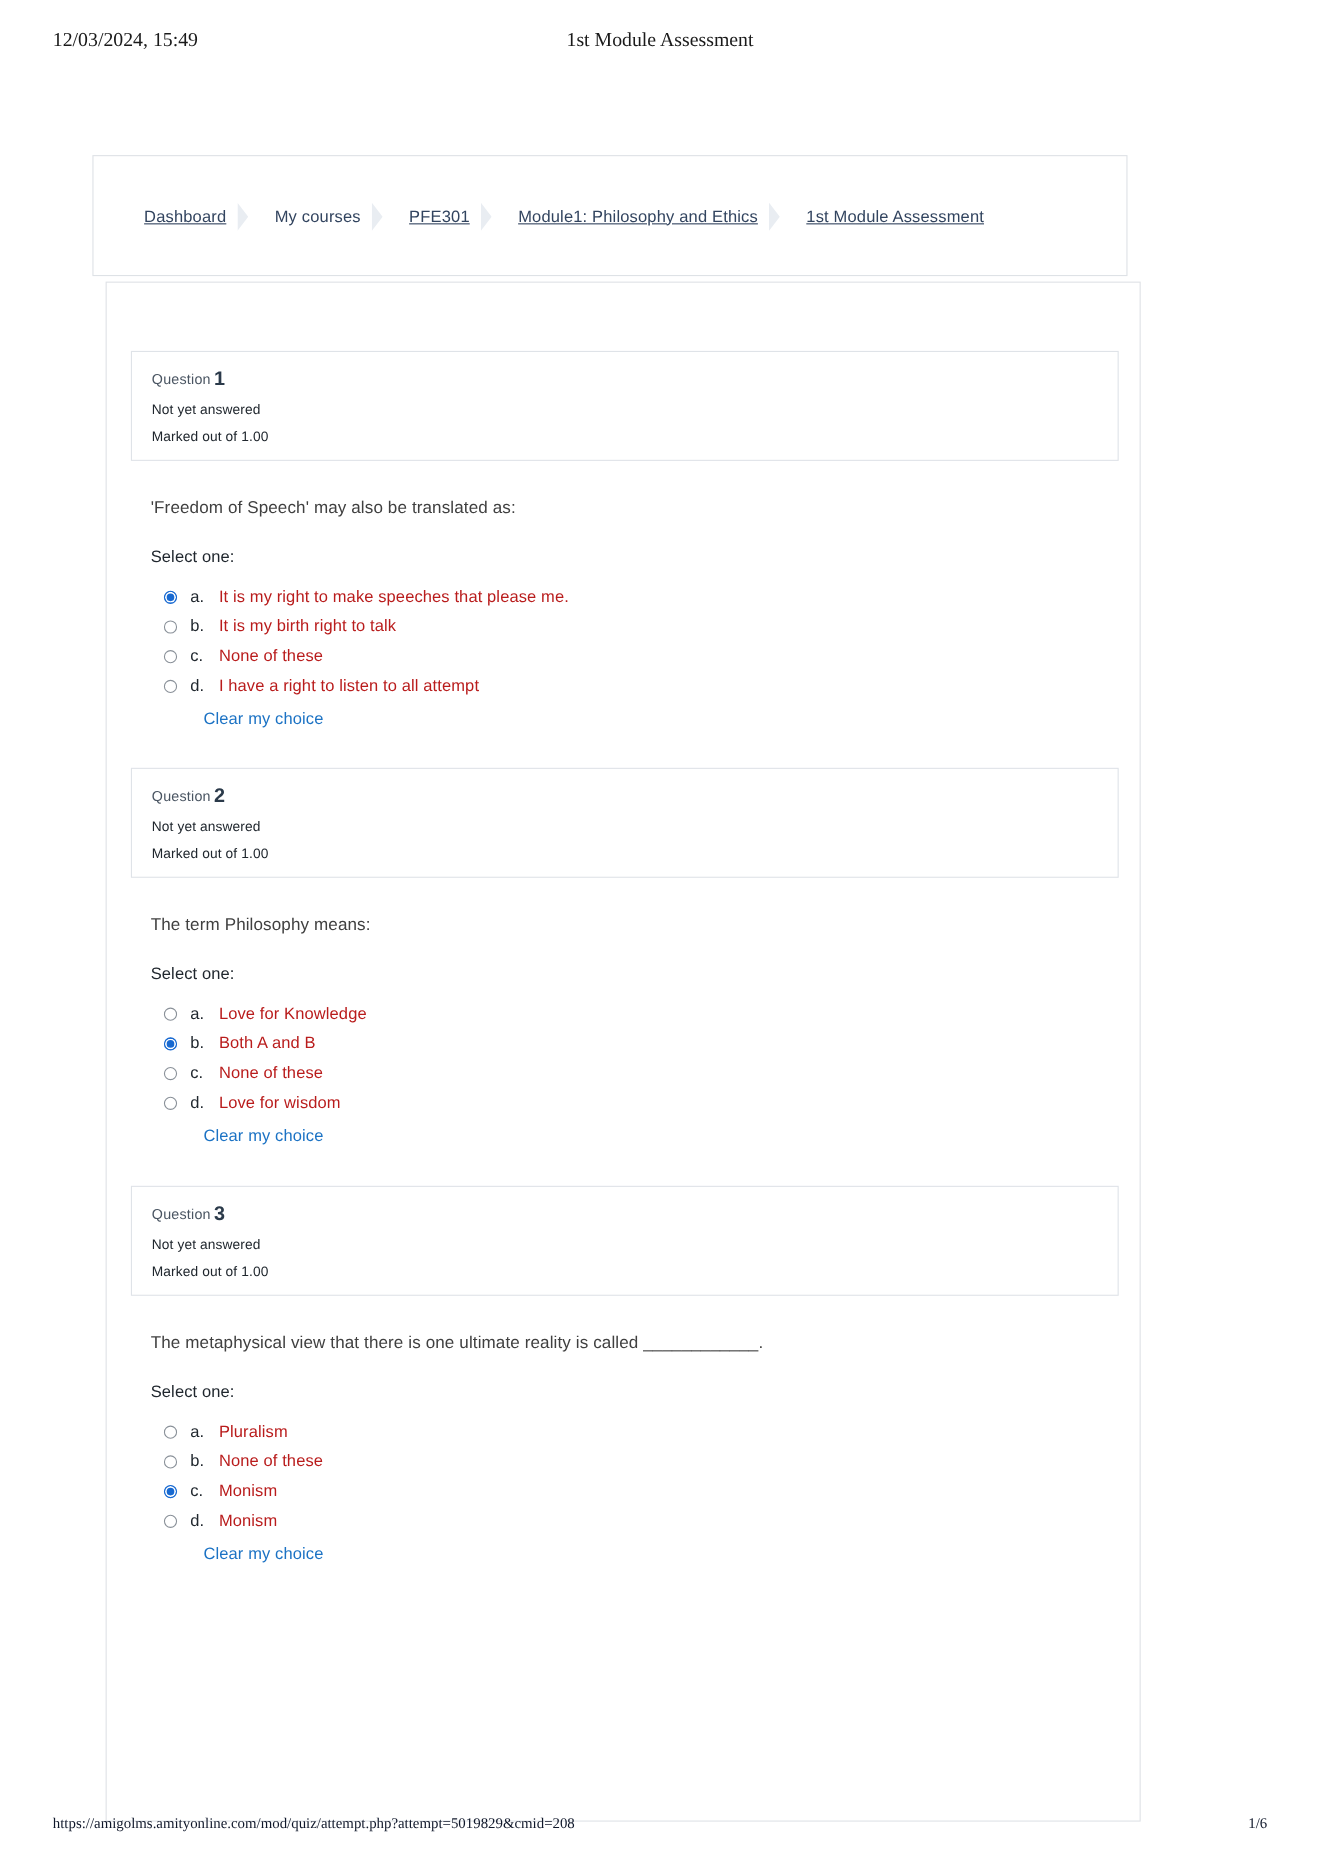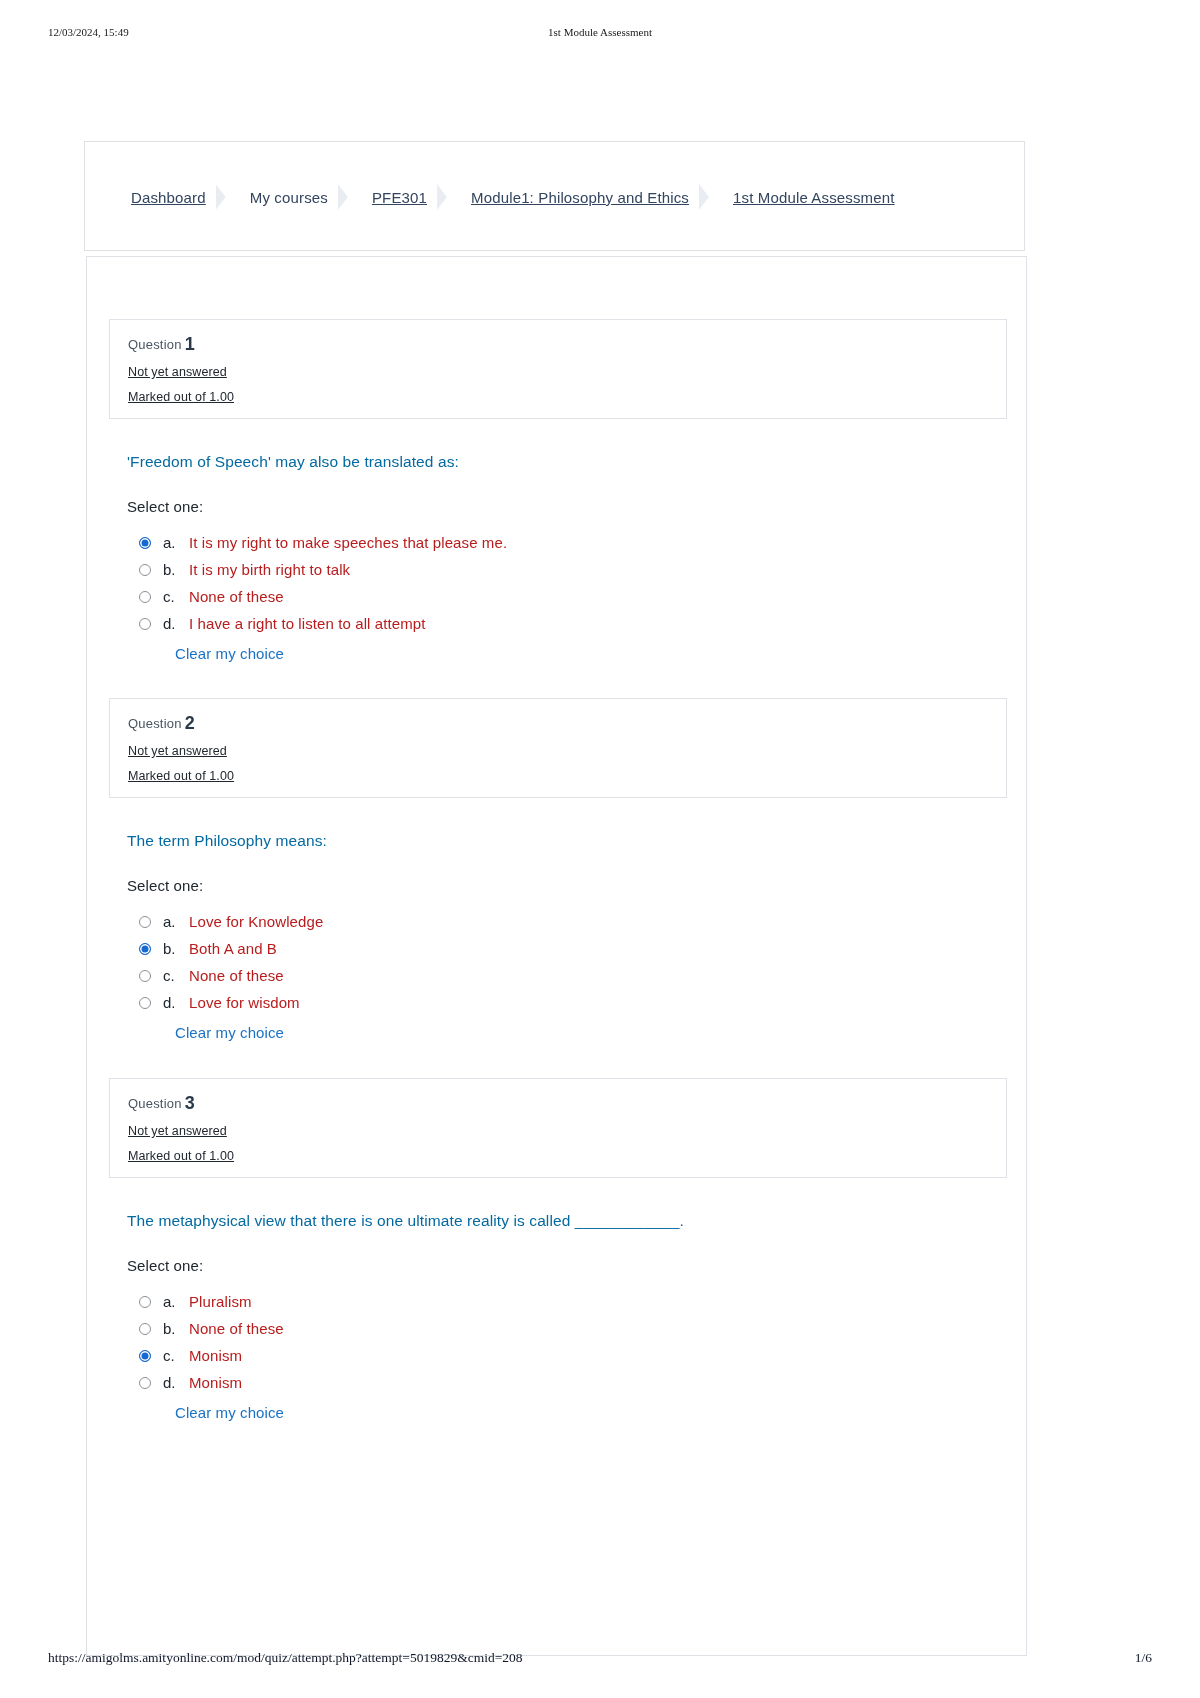--- a/index.html
+++ b/index.html
@@ -14,21 +14,21 @@
     color: #1d2125;
     overflow: hidden;
   }
 
   
   .print-header {
     position: absolute;
     top: 26px; left: 0; right: 0;
     height: 22px;
     font-family: "Liberation Serif", serif;
-    font-size: 11px;
+    font-size: 18px;
     color: #1a1a1a;
   }
   .print-header .ph-date { position: absolute; left: 48px; top: 0; white-space: nowrap; }
   .print-header .ph-title { position: absolute; left: 0; right: 0; text-align: center; top: 0; }
 
   .print-footer {
     position: absolute;
     bottom: 28px; left: 0; right: 0;
     height: 20px;
     font-family: "Liberation Serif", serif;
@@ -71,21 +71,21 @@
     position: absolute;
     left: 2px; top: 4px;
     width: 16px; height: 26px;
     background: #e9edf2;
     clip-path: polygon(0 0, 62% 50%, 0 100%, 0 100%, 0 0);
   }
 
   
   .quiz-card {
     position: absolute;
-    left: 86px; top: 256px;
+    left: 96px; top: 256px;
     width: 941px; height: 1400px;
     border: 1px solid #dee2e6;
     background: #fff;
     overflow: hidden;
   }
 
   .question-block { position: absolute; left: 22px; width: 898px; }
 
   .q-info {
     border: 1px solid #dfe3e8;
@@ -104,28 +104,27 @@
     font-size: 18px;
     font-weight: 700;
     color: #2b3a4a;
     margin-left: 3px;
     vertical-align: -1px;
   }
   .q-state, .q-grade {
     font-size: 12.5px;
     color: #20272e;
     letter-spacing: .1px;
-    text-decoration: underline;
   }
   .q-state { margin-bottom: 11px; }
 
   .q-body { padding: 0 0 0 18px; margin-top: 34px; }
   .q-text {
     font-size: 15.5px;
-    color: #0369a1;
+    color: #404040;
     letter-spacing: .1px;
     margin-bottom: 27px;
     white-space: nowrap;
   }
   .q-selectone {
     font-size: 15px;
     color: #20272e;
     margin-bottom: 14px;
     letter-spacing: .1px;
   }

